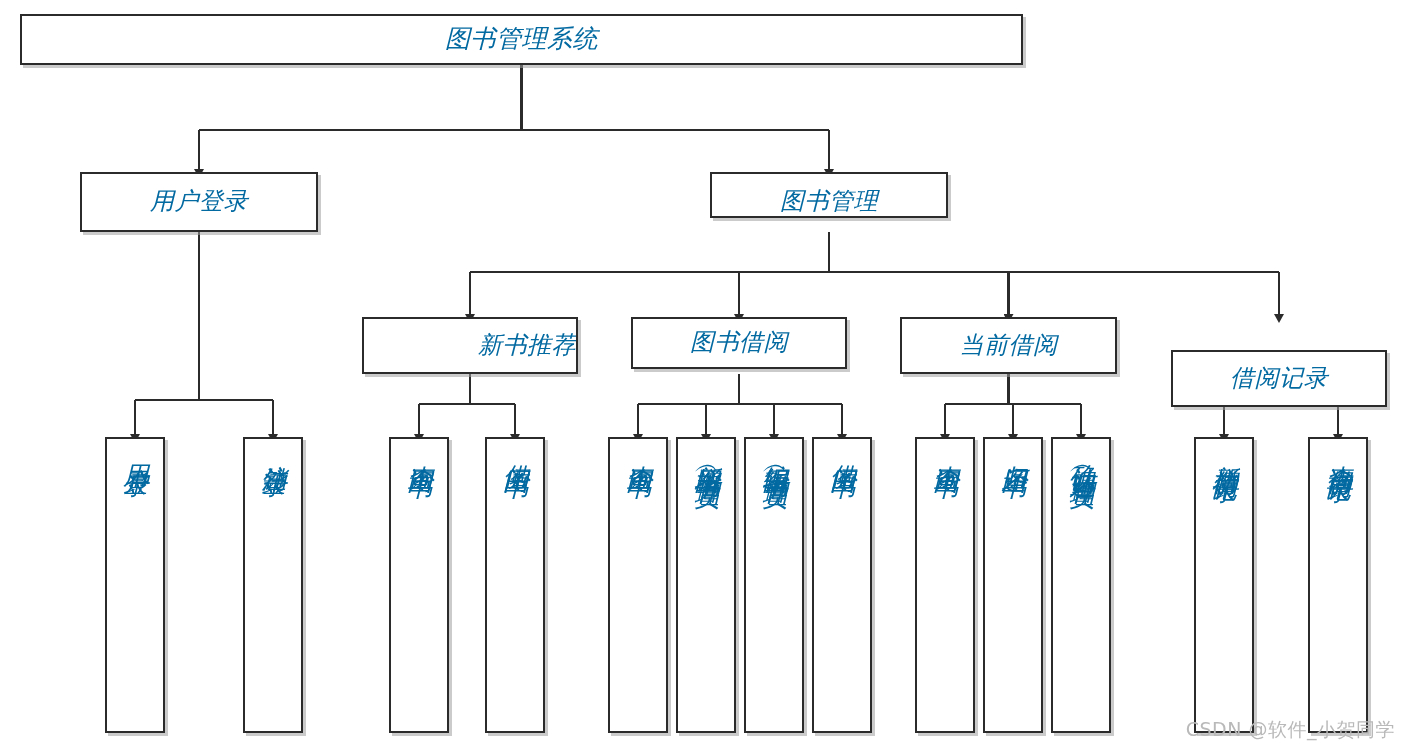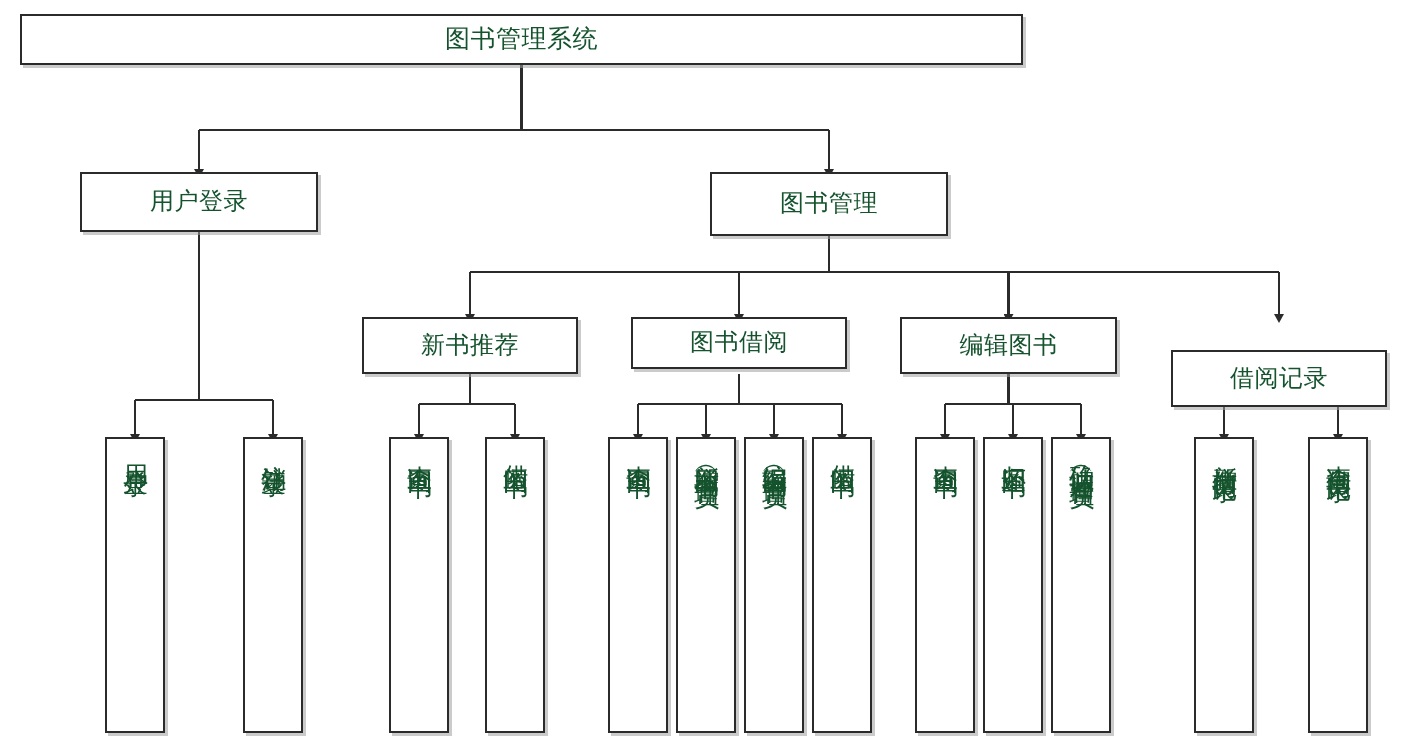--- a/index.html
+++ b/index.html
@@ -34,25 +34,26 @@
     box-sizing: border-box;
     background: #ffffff;
     border: 2.5px solid #2b2b2b;
     box-shadow: 3px 3px 0 0 rgba(160,160,160,0.55);
     display: flex;
     align-items: center;
     justify-content: center;
     overflow: hidden;
   }
   .node-label {
-    color: #14532d;
+    color: #0369a1;
     text-align: center;
     white-space: nowrap;
     letter-spacing: 0.5px;
     line-height: 1.15;
+    font-style: italic;
   }
   .node-box.horizontal .node-label {
     font-size: 24px;
   }
   .node-box.vertical {
     align-items: flex-start;
     padding-top: 6px;
   }
   .node-box.vertical .node-label {
     writing-mode: vertical-rl;
@@ -124,31 +125,31 @@
       </g>
   </svg>
 
   <div id="nodes-layer">
       <div class="node-box horizontal root" style="left: 20px; top: 14px; width: 1003px; height: 51px; border-color: rgb(43, 43, 43); background: rgb(255, 255, 255);">
         <div class="node-label">图书管理系统</div>
       </div>
       <div class="node-box horizontal" style="left: 80px; top: 172px; width: 238px; height: 60px; border-color: rgb(43, 43, 43); background: rgb(255, 255, 255);">
         <div class="node-label">用户登录</div>
       </div>
-      <div class="node-box horizontal" style="left: 710px; top: 172px; width: 238px; height: 64px; border-color: rgb(43, 43, 43); background: rgb(255, 255, 255);">
+      <div class="node-box horizontal" style="left: 710px; top: 172px; width: 238px; height: 46px; border-color: rgb(43, 43, 43); background: rgb(255, 255, 255); align-items: flex-end;">
         <div class="node-label">图书管理</div>
       </div>
-      <div class="node-box horizontal" style="left: 362px; top: 317px; width: 216px; height: 57px; border-color: rgb(43, 43, 43); background: rgb(255, 255, 255);">
+      <div class="node-box horizontal" style="left: 362px; top: 317px; width: 216px; height: 57px; border-color: rgb(43, 43, 43); background: rgb(255, 255, 255); justify-content: flex-end;">
         <div class="node-label">新书推荐</div>
       </div>
       <div class="node-box horizontal" style="left: 631px; top: 317px; width: 216px; height: 52px; border-color: rgb(43, 43, 43); background: rgb(255, 255, 255);">
         <div class="node-label">图书借阅</div>
       </div>
       <div class="node-box horizontal" style="left: 900px; top: 317px; width: 217px; height: 57px; border-color: rgb(43, 43, 43); background: rgb(255, 255, 255);">
-        <div class="node-label">编辑图书</div>
+        <div class="node-label">当前借阅</div>
       </div>
       <div class="node-box horizontal" style="left: 1171px; top: 317px; width: 216px; height: 57px; border-color: rgb(43, 43, 43); background: rgb(255, 255, 255); margin-top: 33px;">
         <div class="node-label">借阅记录</div>
       </div>
       <div class="node-box vertical" style="left: 105px; top: 437px; width: 60px; height: 296px; border-color: rgb(43, 43, 43); background: rgb(255, 255, 255);">
         <div class="node-label">用户登录</div>
       </div>
       <div class="node-box vertical" style="left: 243px; top: 437px; width: 60px; height: 296px; border-color: rgb(43, 43, 43); background: rgb(255, 255, 255);">
         <div class="node-label">注销登录</div>
       </div>
@@ -180,13 +181,14 @@
         <div class="node-label">确认归还（管理员）</div>
       </div>
       <div class="node-box vertical" style="left: 1194px; top: 437px; width: 60px; height: 296px; border-color: rgb(43, 43, 43); background: rgb(255, 255, 255);">
         <div class="node-label">新增借阅记录</div>
       </div>
       <div class="node-box vertical" style="left: 1308px; top: 437px; width: 60px; height: 296px; border-color: rgb(43, 43, 43); background: rgb(255, 255, 255);">
         <div class="node-label">查询借阅记录</div>
       </div>
     </div>
 
+  <div id="watermark">CSDN @软件_小贺同学</div>
 </div>
 
 </body></html>

